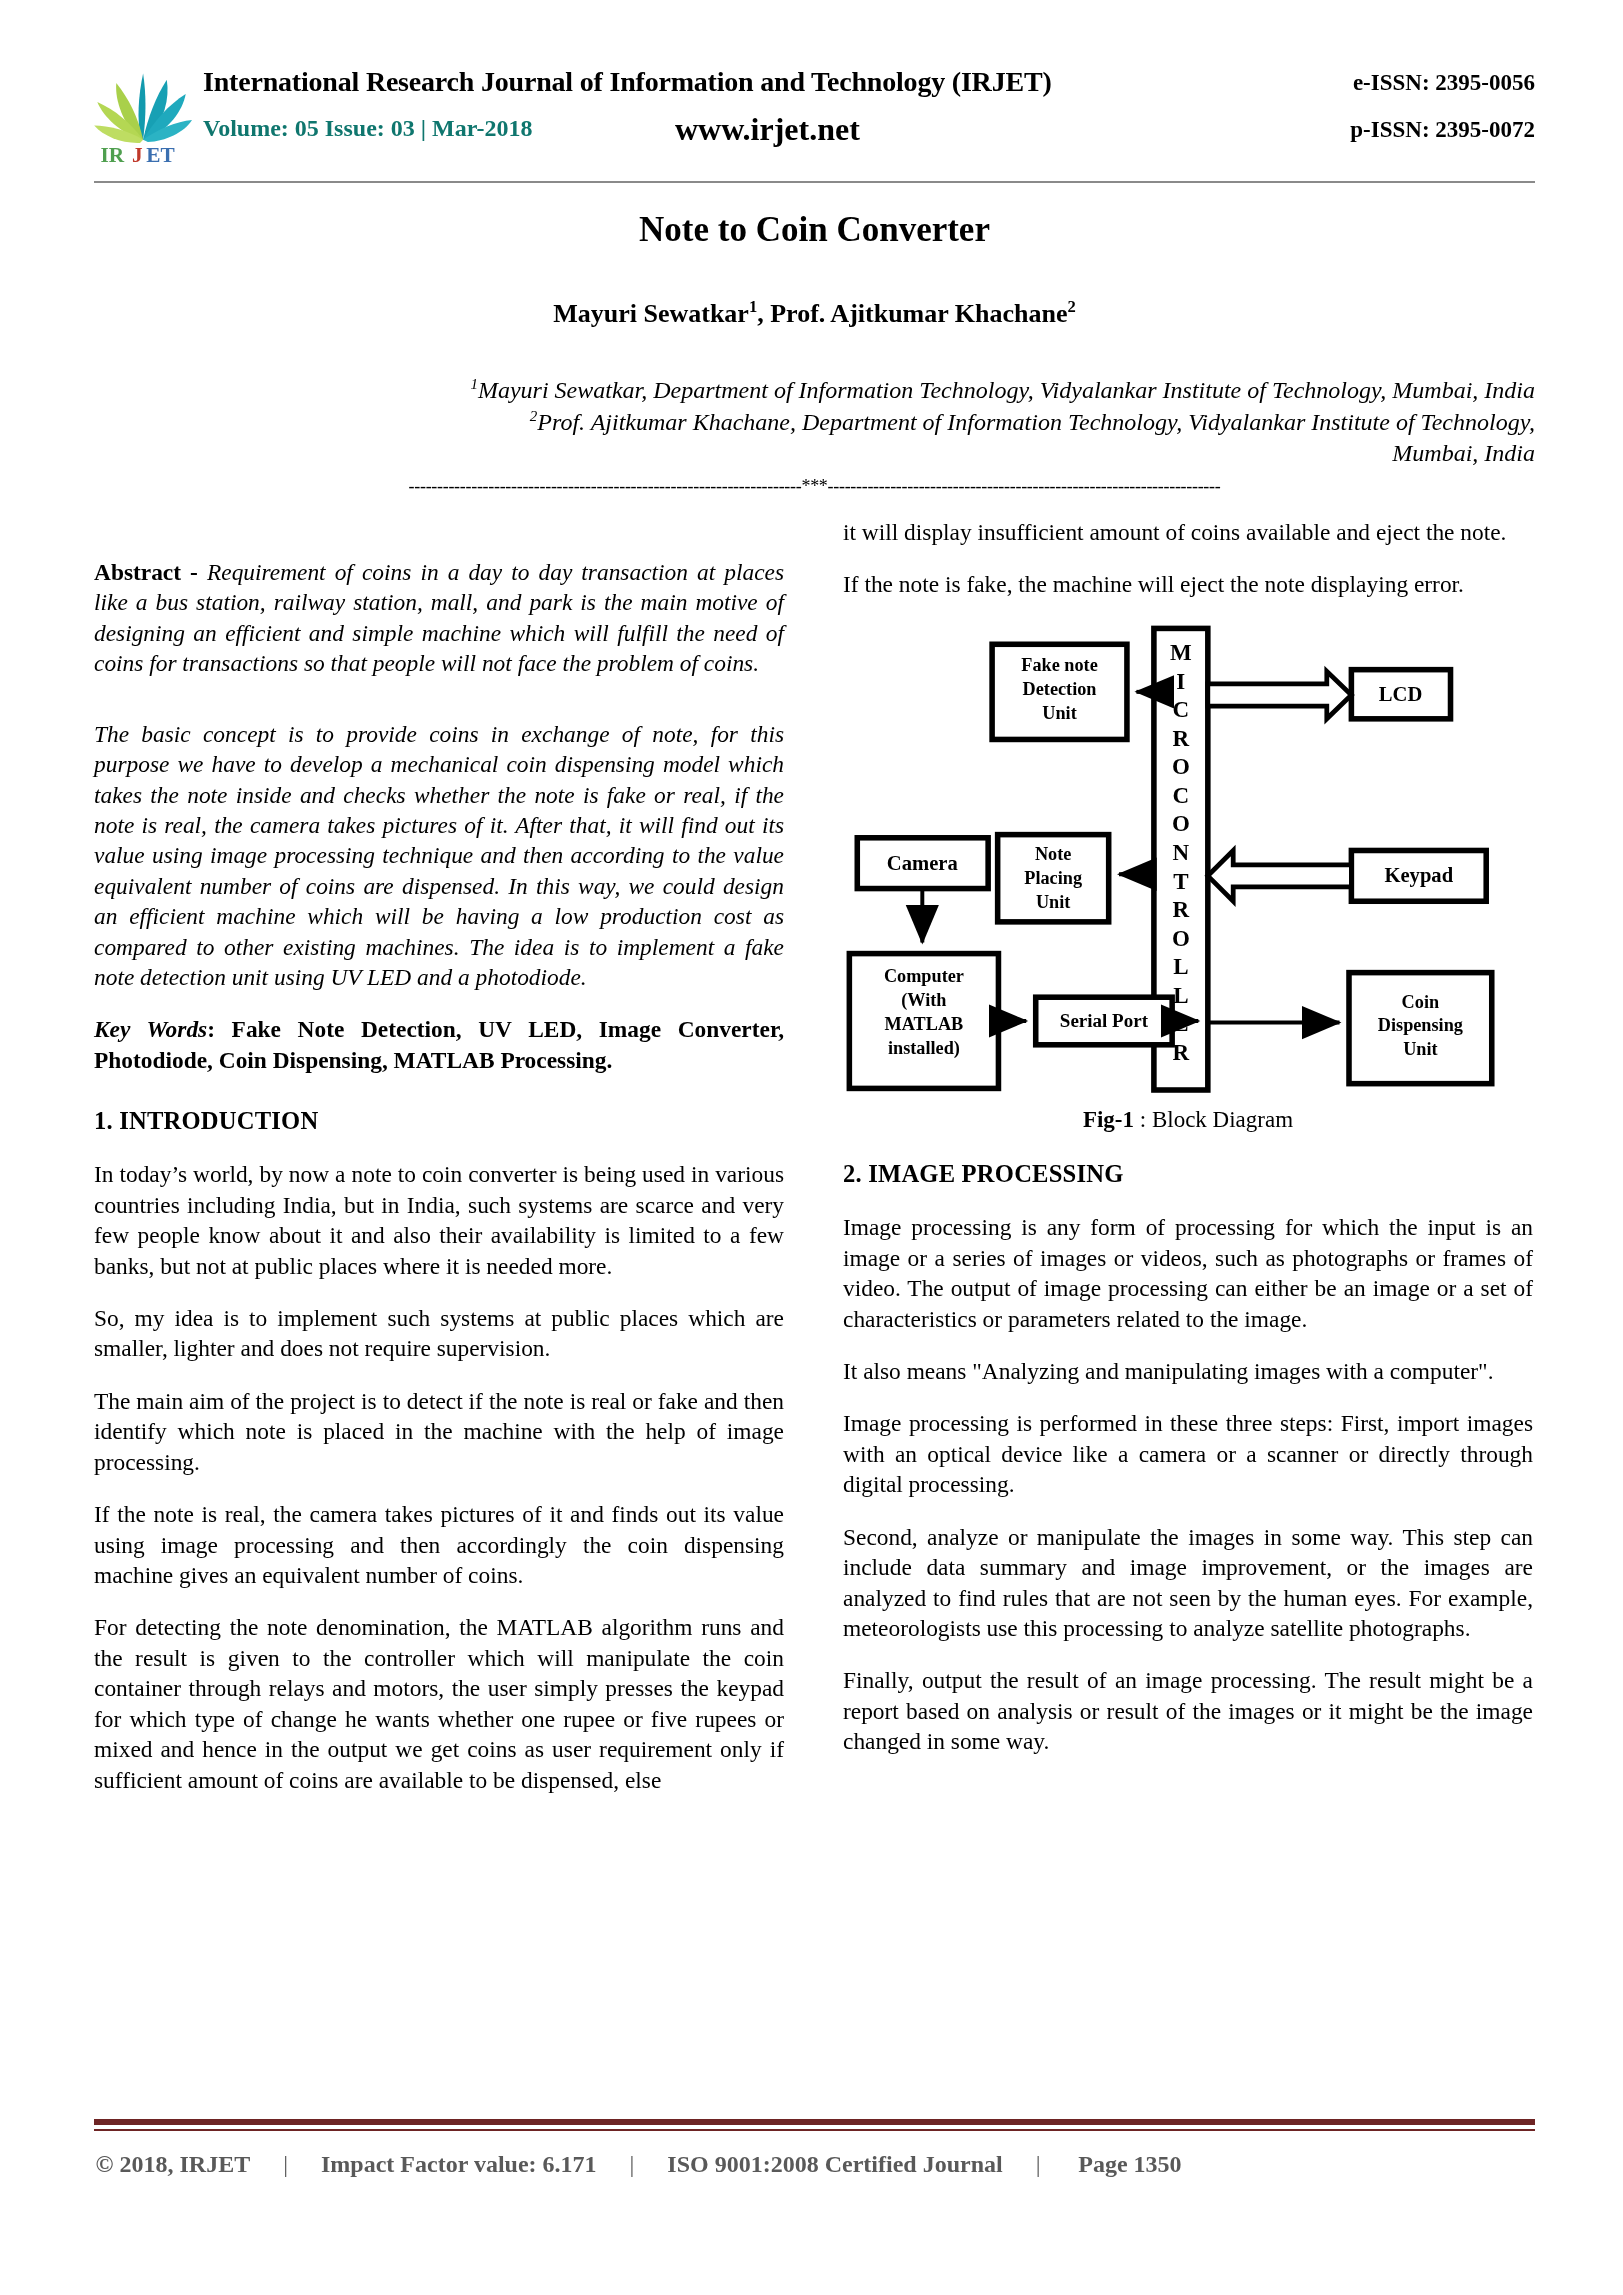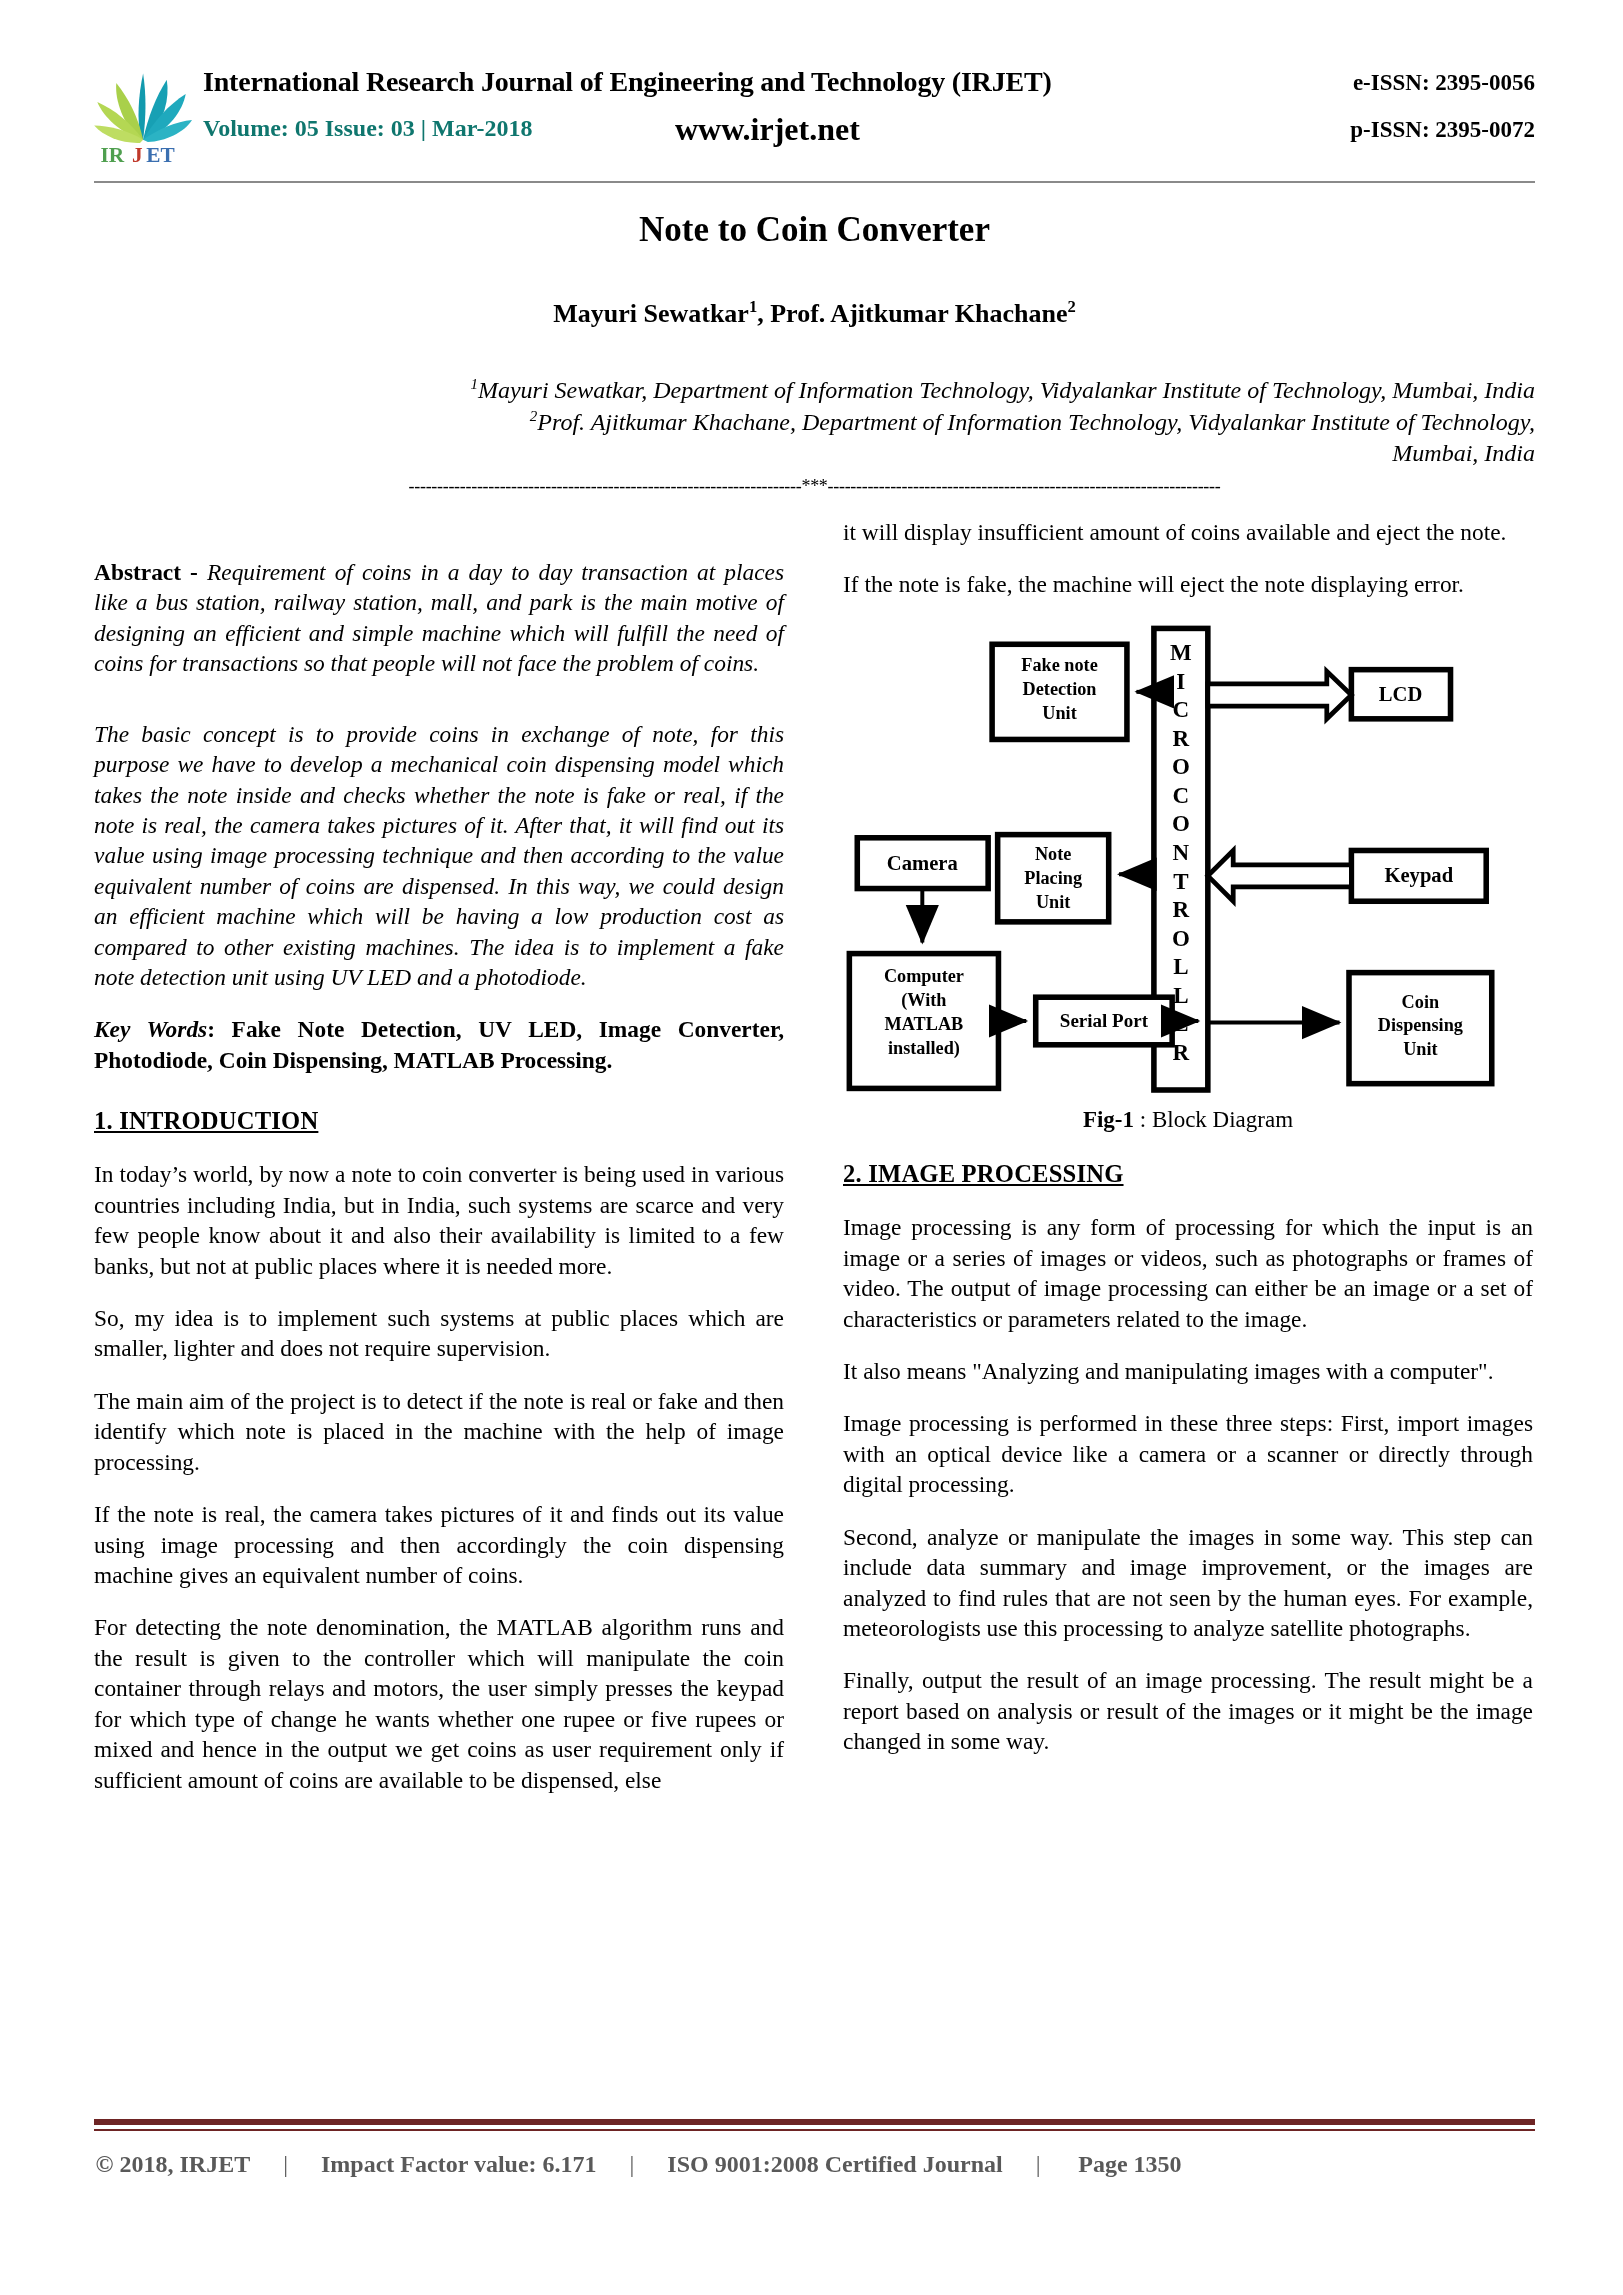--- a/index.html
+++ b/index.html
@@ -167,21 +167,20 @@
     font-style: italic;
     margin-top: 40px;
   }
   .b { font-weight: bold; }
 
   h2.sec {
     margin: 4.8px 0 24px 0;
     font-size: 24.6px;
     font-weight: bold;
     letter-spacing: 0.2px;
-    text-decoration: underline;
   }
 
   .keywords {
     margin: 0 0 32px 0;
     font-size: 23.4px;
     line-height: 1.30;
     text-align: justify;
     font-weight: bold;
   }
   .keywords .kw-label { font-style: italic; }
@@ -256,21 +255,21 @@
           <path d="M0,0 C-20,-12 -44,-18 -62,-18 C-50,-4 -26,5 -4,4 Z" fill="#bedd62"></path>
         </g>
         <text x="8" y="124" font-family="Liberation Serif, serif" font-size="27" font-weight="bold" fill="#4f9f4f">IR</text>
         <text x="48" y="124" font-family="Liberation Serif, serif" font-size="27" font-weight="bold" fill="#c0392b">J</text>
         <text x="66" y="124" font-family="Liberation Serif, serif" font-size="27" font-weight="bold" fill="#3b6fb0">ET</text>
       </svg>
     </div>
 
     <div class="mast-grid">
       <div class="mast-row">
-        <div class="mast-journal">International Research Journal of Engineering and Technology (IRJET)</div>
+        <div class="mast-journal">International Research Journal of Information and Technology (IRJET)</div>
         <div class="mast-eissn">e-ISSN: 2395-0056</div>
       </div>
       <div class="mast-row">
         <div class="mast-volume">Volume: 05 Issue: 03 | Mar-2018</div>
         <div class="mast-site">www.irjet.net</div>
         <div class="mast-pissn">p-ISSN: 2395-0072</div>
       </div>
     </div>
   </div>
   <div class="header-rule"></div>

